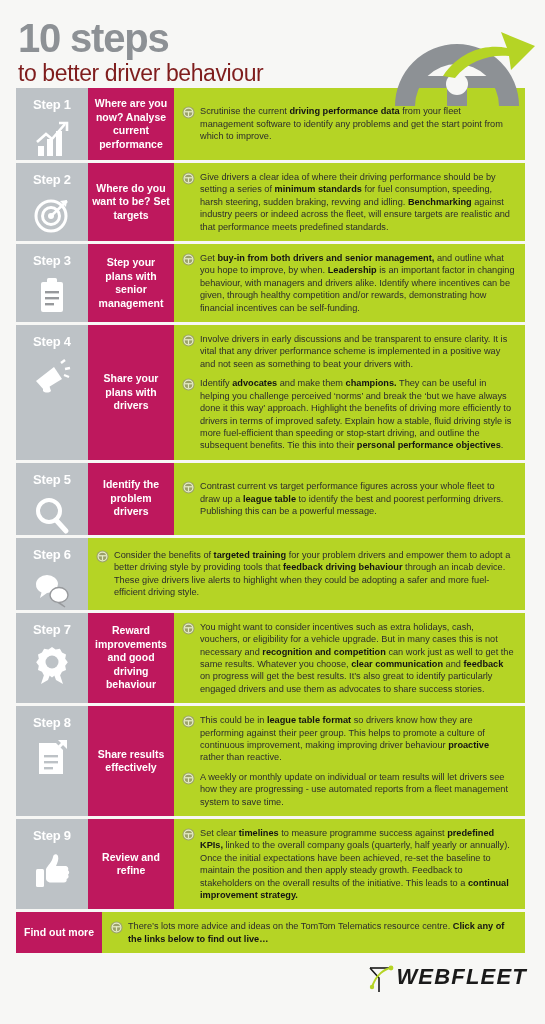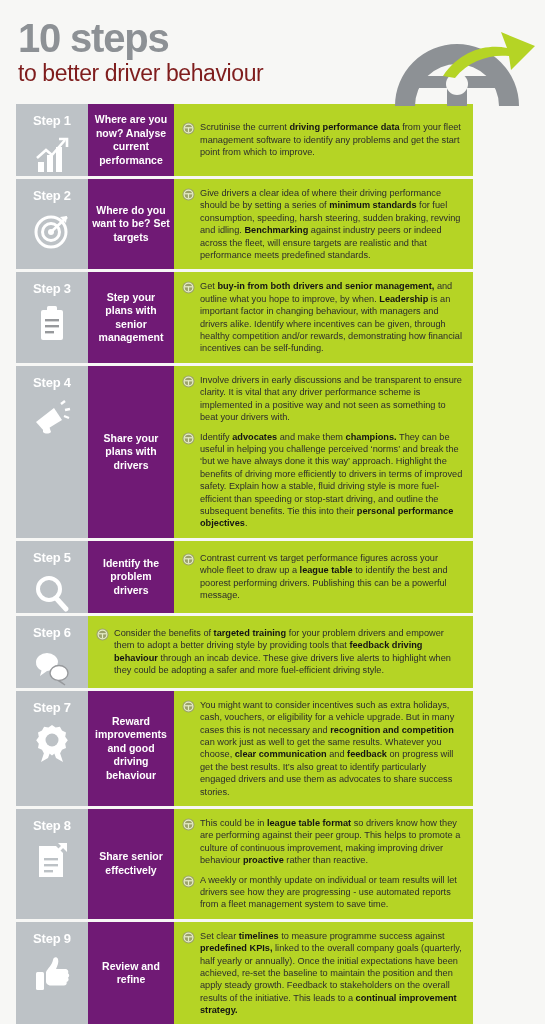--- a/index.html
+++ b/index.html
@@ -6,45 +6,45 @@
   body {
     width: 545px; height: 1024px;
     background: #f7f7f5;
     font-family: "Liberation Sans", sans-serif;
     overflow: hidden;
     position: relative;
   }
   .page { width: 545px; height: 1024px; position: relative; background: #f7f7f5; }
 
   
-  .header { position: relative; height: 104px; padding: 16px 0 0 18px; }
+  .header { position: relative; height: 88px; padding: 16px 0 0 18px; }
   .title-main {
     font-size: 40px; font-weight: bold; color: #8d9195;
     letter-spacing: -1.2px; line-height: 44px;
   }
   .title-sub {
     font-size: 23px; color: #7f1d1d; line-height: 30px;
     letter-spacing: -0.4px; margin-top: -2px;
   }
   .header-logo { position: absolute; right: 6px; top: 14px; width: 156px; height: 92px; }
 
   
   .steps { padding: 0 16px; }
-  .step-row { display: flex; width: 457px; margin-bottom: 3px; }
+  .step-row { display: flex; width: 509px; margin-bottom: 3px; }
   .col-step {
     width: 72px; flex: 0 0 72px; background: #bdc2c6;
     display: flex; flex-direction: column; align-items: center;
     justify-content: flex-start; padding-top: 9px; color: #ffffff;
   }
   .step-label { font-size: 13px; font-weight: bold; letter-spacing: -0.2px; }
   .step-icon { margin-top: 8px; width: 40px; height: 40px; display:flex; align-items:center; justify-content:center;}
   .step-icon svg { width: 100%; height: 100%; fill: #ffffff; }
 
   .col-title {
-    width: 86px; flex: 0 0 86px; background: #701a75; color: #ffffff;
+    width: 86px; flex: 0 0 86px; background: #be185d; color: #ffffff;
     display: flex; align-items: center; justify-content: center;
     text-align: center; font-size: 10.5px; font-weight: bold;
     line-height: 13.5px; padding: 6px 4px;
   }
   .col-body {
     flex: 1 1 auto; background: #b5d425; padding: 8px 10px 8px 8px;
     display: flex; flex-direction: column; justify-content: center; gap: 7px;
   }
   .bullet { display: flex; align-items: flex-start; gap: 5px; }
   .bullet-icon { flex: 0 0 13px; width: 13px; height: 13px; margin-top: 1px; }
@@ -292,21 +292,21 @@
             <svg viewBox="0 0 40 40">
               <path d="M7,5 h17 l7,7 v24 h-24 Z"></path>
               <rect x="12" y="17" width="14" height="2.4" fill="#bdc2c6"></rect>
               <rect x="12" y="23" width="14" height="2.4" fill="#bdc2c6"></rect>
               <rect x="12" y="29" width="9" height="2.4" fill="#bdc2c6"></rect>
               <path d="M24,12 L33,3" stroke="#fff" stroke-width="3" fill="none"></path>
               <path d="M26,2 L35,2 L35,11" fill="#fff"></path>
             </svg>
           </div>
         </div>
-        <div class="col-title">Share senior effectively</div>
+        <div class="col-title">Share results effectively</div>
         <div class="col-body">
           <div class="bullet">
             <span class="bullet-icon">
               <svg viewBox="0 0 16 16">
                 <circle cx="8" cy="8" r="7.4" fill="#9aa06a"></circle>
                 <circle cx="8" cy="8" r="5.4" fill="none" stroke="#e6eec6" stroke-width="1.5"></circle>
                 <path d="M3.2,7.1 L12.8,7.1" stroke="#e6eec6" stroke-width="1.5"></path>
                 <path d="M8,7.1 L8,12.6" stroke="#e6eec6" stroke-width="1.5"></path>
               </svg>
             </span>

